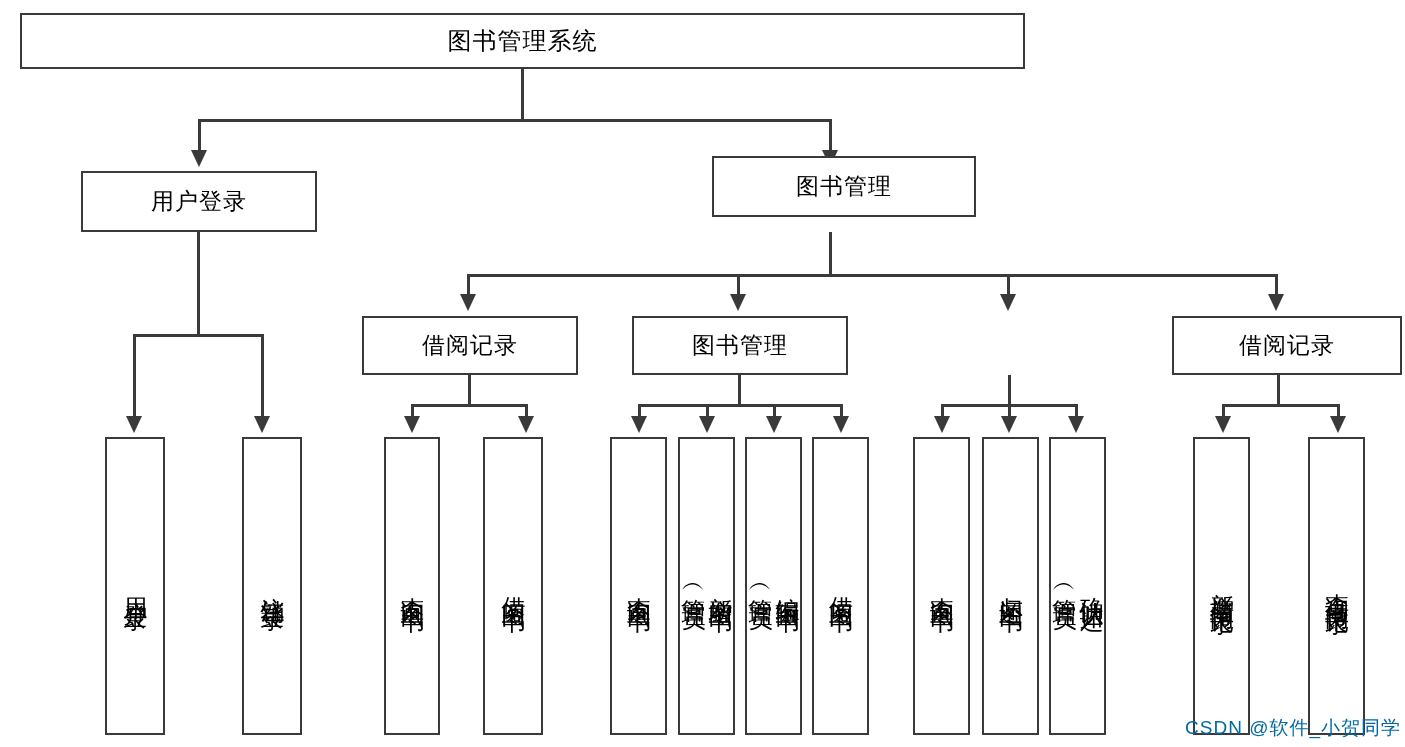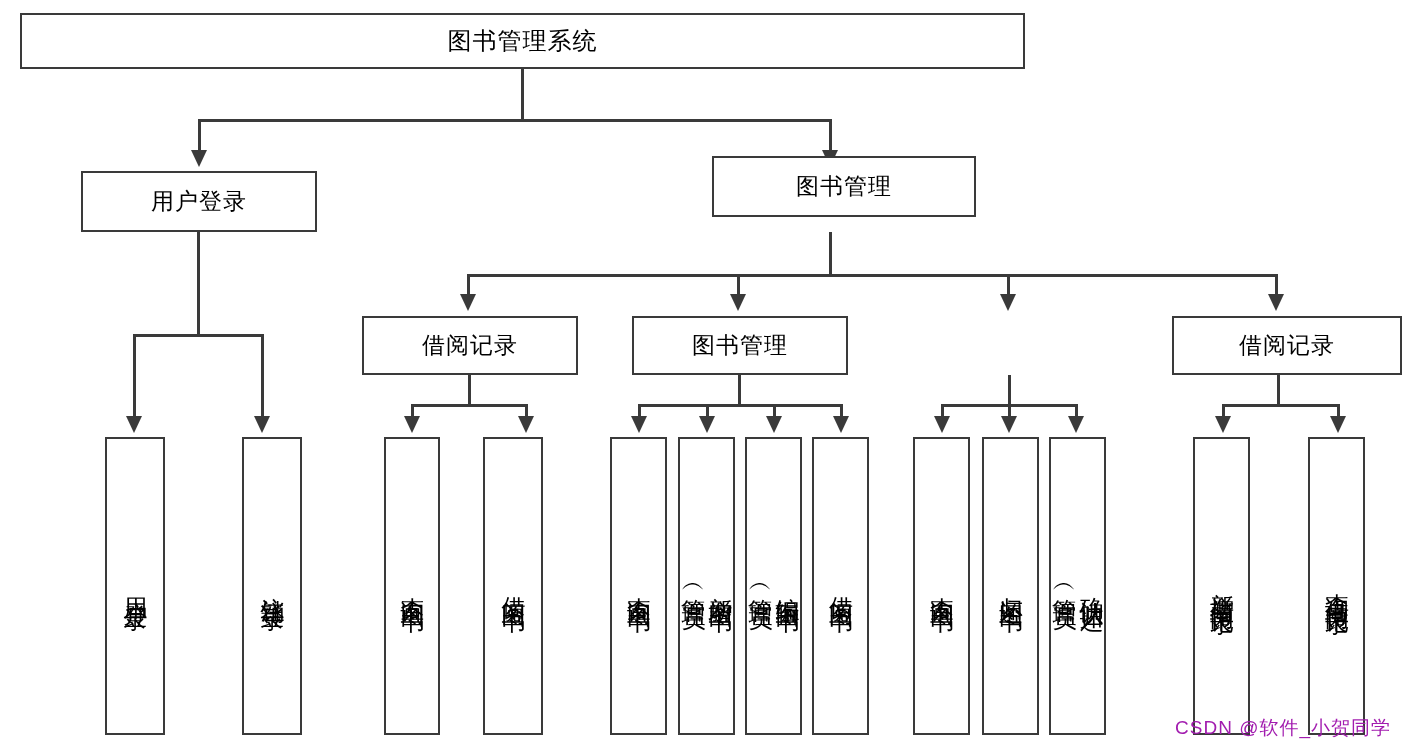--- a/index.html
+++ b/index.html
@@ -62,23 +62,23 @@
   .arrow{
     position:absolute;
     width:0;height:0;
     border-left:8px solid transparent;
     border-right:8px solid transparent;
     border-top:17px solid #3a3a3a;
   }
   
   #watermark{
     position:absolute;
-    right:14px;bottom:6px;
+    right:4px;bottom:6px;
     font-size:19px;
-    color:#a21caf;
+    color:#0369a1;
     letter-spacing:1px;
     white-space:nowrap;
     user-select:none;
     pointer-events:none;
   }
 </style>
 </head>
 <body>
 
 <div id="diagram">

